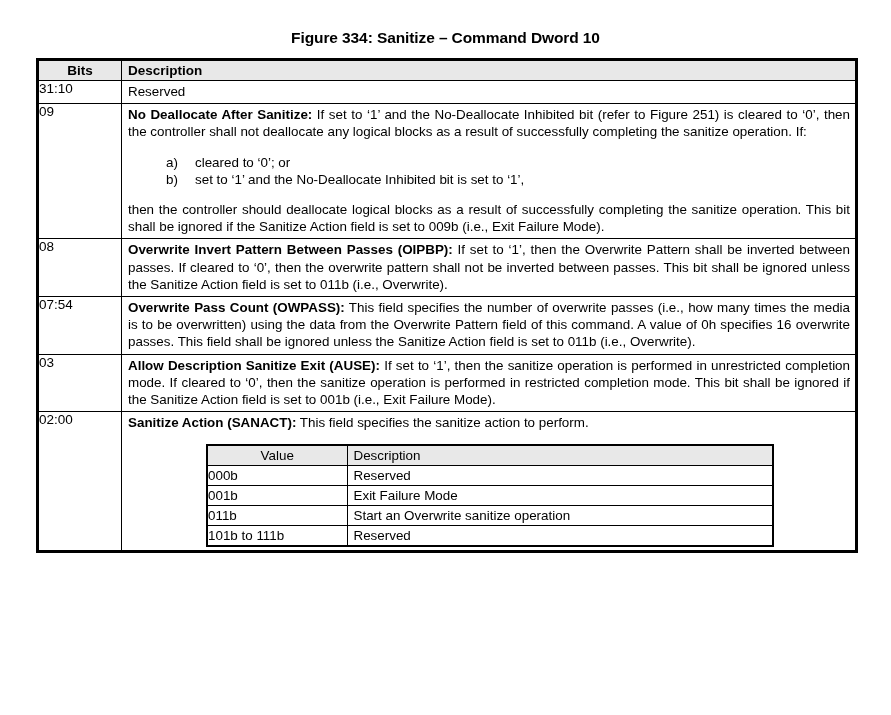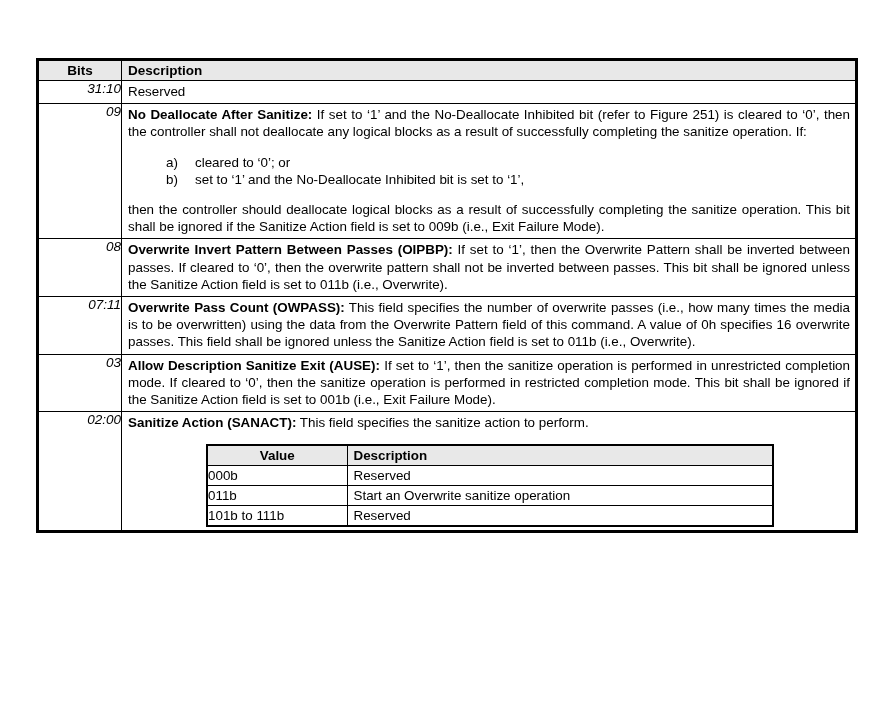--- a/index.html
+++ b/index.html
@@ -62,25 +62,24 @@
     font-size: 13.5px;
     font-weight: bold;
     height: 19px;
     line-height: 19px;
     padding: 0;
   }
   th.h-bits { text-align: center; }
   th.h-desc { text-align: left; padding-left: 6px !important; }
 
   td.bits {
-    text-align: right;
+    text-align: left;
     vertical-align: middle;
     font-size: 13.5px;
     line-height: 16px;
-    font-style: italic;
   }
   td.desc {
     text-align: left;
     padding: 2px 5px 3px 6px !important;
     font-size: 13.4px;
     line-height: 17.2px;
   }
 
   
   .p {
@@ -126,33 +125,34 @@
     border: 1px solid #000;
     font-size: 13.4px;
     height: 19px;
     line-height: 19px;
     padding: 0;
   }
   col.n-val { width: 140px; }
   col.n-desc { width: 426px; }
   table.nested thead th {
     background: #e8e8e8;
-    font-weight: bold;
+    font-weight: normal;
     margin-top: 6px;
   }
   table.nested thead th.nh-val { text-align: center; }
   table.nested thead th.nh-desc { text-align: left; padding-left: 6px !important; }
   table.nested tbody td.nv { text-align: left; }
   table.nested tbody td.nd { text-align: left; padding-left: 6px !important; }
 </style>
 </head>
 <body>
 
 <div class="page">
 
+  <div class="fig-title">Figure 334: Sanitize – Command Dword 10</div>
 
   <div class="tbl-wrap">
     <table class="outer">
       <colgroup>
         <col class="c-bits">
         <col class="c-desc">
       </colgroup>
       <thead class="outer-head">
         <tr>
           <th class="h-bits">Bits</th>
@@ -183,21 +183,21 @@
         </tr>
 
         <tr>
           <td class="bits">08</td>
           <td class="desc">
             <p class="p"><span class="fieldname">Overwrite Invert Pattern Between Passes (OIPBP):</span><span> If set to ‘1’, then the Overwrite Pattern shall be inverted between passes. If cleared to ‘0’, then the overwrite pattern shall not be inverted between passes. This bit shall be ignored unless the Sanitize Action field is set to 011b (i.e., Overwrite).</span></p>
           </td>
         </tr>
 
         <tr>
-          <td class="bits">07:11</td>
+          <td class="bits">07:54</td>
           <td class="desc">
             <p class="p"><span class="fieldname">Overwrite Pass Count (OWPASS):</span><span> This field specifies the number of overwrite passes (i.e., how many times the media is to be overwritten) using the data from the Overwrite Pattern field of this command. A value of 0h specifies 16 overwrite passes. This field shall be ignored unless the Sanitize Action field is set to 011b (i.e., Overwrite).</span></p>
           </td>
         </tr>
 
         <tr>
           <td class="bits">03</td>
           <td class="desc">
             <p class="p"><span class="fieldname">Allow Description Sanitize Exit (AUSE):</span><span> If set to ‘1’, then the sanitize operation is performed in unrestricted completion mode. If cleared to ‘0’, then the sanitize operation is performed in restricted completion mode. This bit shall be ignored if the Sanitize Action field is set to 001b (i.e., Exit Failure Mode).</span></p>
           </td>
@@ -218,20 +218,24 @@
                     <th class="nh-val">Value</th>
                     <th class="nh-desc">Description</th>
                   </tr>
                 </thead>
                 <tbody>
                   <tr>
                     <td class="nv">000b</td>
                     <td class="nd">Reserved</td>
                   </tr>
                   <tr>
+                    <td class="nv">001b</td>
+                    <td class="nd">Exit Failure Mode</td>
+                  </tr>
+                  <tr>
                     <td class="nv">011b</td>
                     <td class="nd">Start an Overwrite sanitize operation</td>
                   </tr>
                   <tr>
                     <td class="nv">101b to 111b</td>
                     <td class="nd">Reserved</td>
                   </tr>
                 </tbody>
               </table>
             </div>

